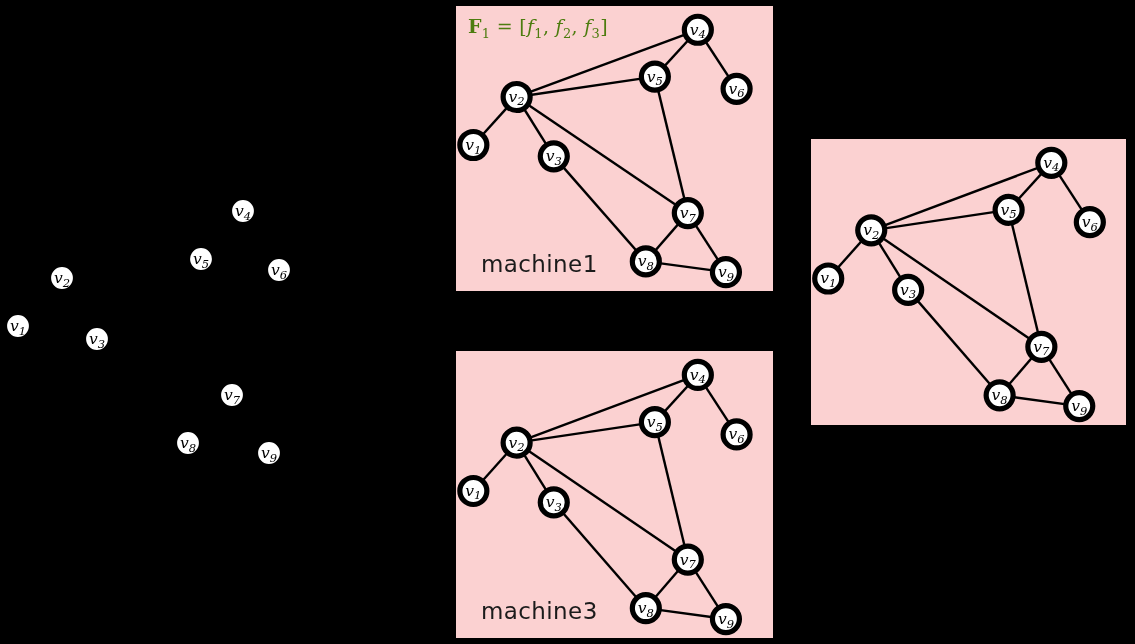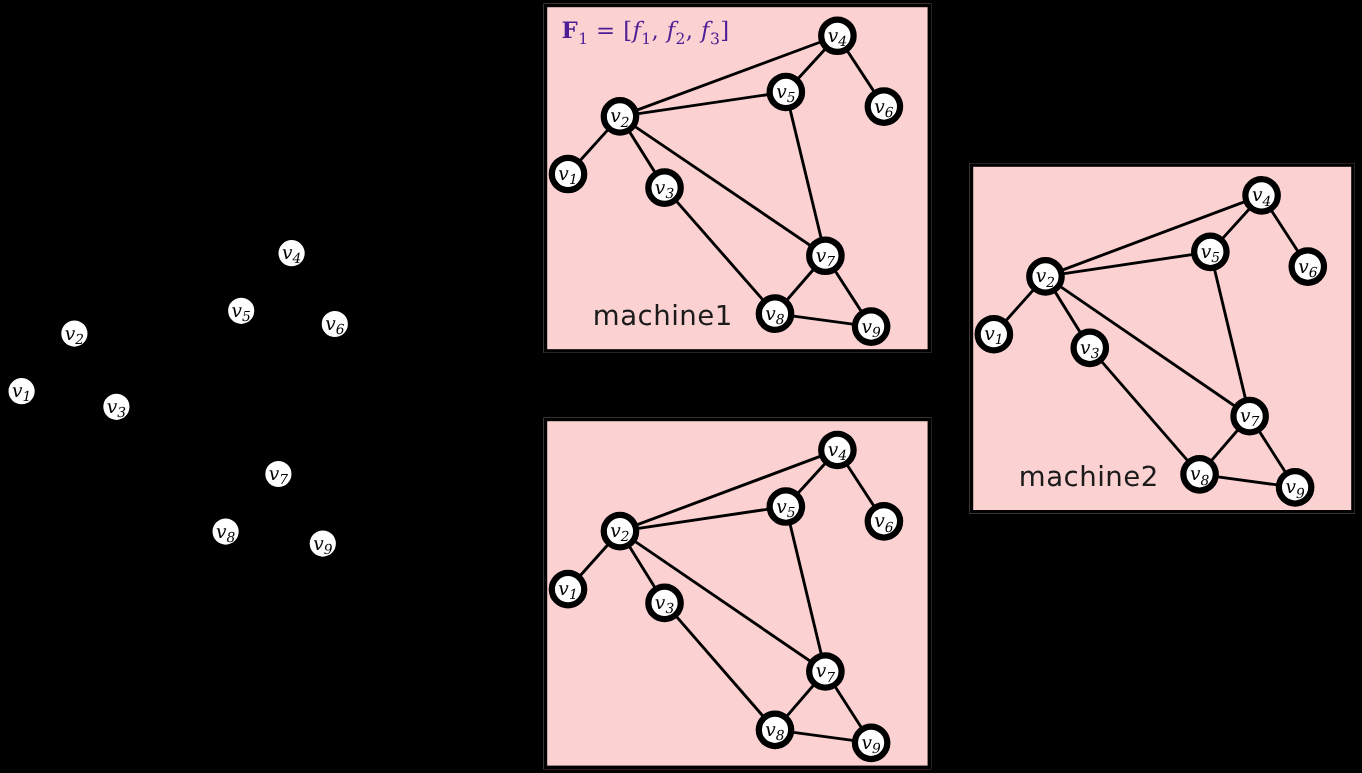--- a/index.html
+++ b/index.html
@@ -18,30 +18,30 @@
   .machine-box {
     position: absolute;
     border: 3px solid #000;
     box-sizing: border-box;
   }
   .graph-svg { position: absolute; left: -3px; top: -3px; }
   .formula {
     position: absolute;
     left: 12px; top: 9px;
     font-size: 19px;
-    color: #4c1d95;
+    color: #4d7c0f;
     white-space: nowrap;
     letter-spacing: 0.3px;
   }
   .formula .fvec { font-weight: bold; font-style: normal; }
   .formula .fit  { font-style: italic; }
   .formula sub   { font-size: 13px; }
   .machine-name {
     position: absolute;
-    left: 38px; bottom: 14px;
+    left: 25px; bottom: 14px;
     font-family: "DejaVu Sans", "Liberation Sans", sans-serif;
     font-size: 23px;
     letter-spacing: 0.4px;
     color: #1b1b1b;
     text-align: center;
   }
   .node-label {
     font-family: "DejaVu Serif", "Liberation Serif", serif;
     font-style: italic;
   }
@@ -147,21 +147,20 @@
         <text x="200.625" y="78.876" text-anchor="middle" font-size="15.5" fill="#000" class="node-label"><tspan>v</tspan><tspan font-size="11.5" dy="3.5">5</tspan></text>
         <circle cx="281.838" cy="86.14" r="13.5" fill="#ffffff" stroke="#000000" stroke-width="5.2"></circle>
         <text x="281.838" y="91.14" text-anchor="middle" font-size="15.5" fill="#000" class="node-label"><tspan>v</tspan><tspan font-size="11.5" dy="3.5">6</tspan></text>
         <circle cx="233.367" cy="210.82399999999998" r="13.5" fill="#ffffff" stroke="#000000" stroke-width="5.2"></circle>
         <text x="233.367" y="215.82399999999998" text-anchor="middle" font-size="15.5" fill="#000" class="node-label"><tspan>v</tspan><tspan font-size="11.5" dy="3.5">7</tspan></text>
         <circle cx="191.637" cy="259.296" r="13.5" fill="#ffffff" stroke="#000000" stroke-width="5.2"></circle>
         <text x="191.637" y="264.296" text-anchor="middle" font-size="15.5" fill="#000" class="node-label"><tspan>v</tspan><tspan font-size="11.5" dy="3.5">8</tspan></text>
         <circle cx="271.245" cy="270.1" r="13.5" fill="#ffffff" stroke="#000000" stroke-width="5.2"></circle>
         <text x="271.245" y="275.1" text-anchor="middle" font-size="15.5" fill="#000" class="node-label"><tspan>v</tspan><tspan font-size="11.5" dy="3.5">9</tspan></text>
       </svg>
-    <div class="machine-name">machine2</div>
   </div>
 
   <div class="machine-box" id="box2" style="left: 453px; top: 348px; width: 323px; height: 293px; background: rgb(251, 209, 209); border-color: rgb(0, 0, 0);">
     <svg class="graph-svg" id="gsvg2" width="323" height="293">
         <line x1="20.349" y1="142.984" x2="63.631" y2="94.639" stroke="#000000" stroke-width="2.4"></line>
         <line x1="63.631" y1="94.639" x2="100.776" y2="154.411" stroke="#000000" stroke-width="2.4"></line>
         <line x1="63.631" y1="94.639" x2="244.834" y2="26.956" stroke="#000000" stroke-width="2.4"></line>
         <line x1="63.631" y1="94.639" x2="201.875" y2="74.129" stroke="#000000" stroke-width="2.4"></line>
         <line x1="63.631" y1="94.639" x2="234.821" y2="211.546" stroke="#000000" stroke-width="2.4"></line>
         <line x1="100.776" y1="154.411" x2="192.831" y2="260.184" stroke="#000000" stroke-width="2.4"></line>
@@ -183,15 +182,16 @@
         <text x="201.875" y="79.129" text-anchor="middle" font-size="15.5" fill="#000" class="node-label"><tspan>v</tspan><tspan font-size="11.5" dy="3.5">5</tspan></text>
         <circle cx="283.594" cy="86.435" r="13.5" fill="#ffffff" stroke="#000000" stroke-width="5.2"></circle>
         <text x="283.594" y="91.435" text-anchor="middle" font-size="15.5" fill="#000" class="node-label"><tspan>v</tspan><tspan font-size="11.5" dy="3.5">6</tspan></text>
         <circle cx="234.821" cy="211.546" r="13.5" fill="#ffffff" stroke="#000000" stroke-width="5.2"></circle>
         <text x="234.821" y="216.546" text-anchor="middle" font-size="15.5" fill="#000" class="node-label"><tspan>v</tspan><tspan font-size="11.5" dy="3.5">7</tspan></text>
         <circle cx="192.831" cy="260.184" r="13.5" fill="#ffffff" stroke="#000000" stroke-width="5.2"></circle>
         <text x="192.831" y="265.184" text-anchor="middle" font-size="15.5" fill="#000" class="node-label"><tspan>v</tspan><tspan font-size="11.5" dy="3.5">8</tspan></text>
         <circle cx="272.935" cy="271.02500000000003" r="13.5" fill="#ffffff" stroke="#000000" stroke-width="5.2"></circle>
         <text x="272.935" y="276.02500000000003" text-anchor="middle" font-size="15.5" fill="#000" class="node-label"><tspan>v</tspan><tspan font-size="11.5" dy="3.5">9</tspan></text>
       </svg>
+    <div class="machine-name">machine3</div>
   </div>
 
 </div>
 
 </body></html>

